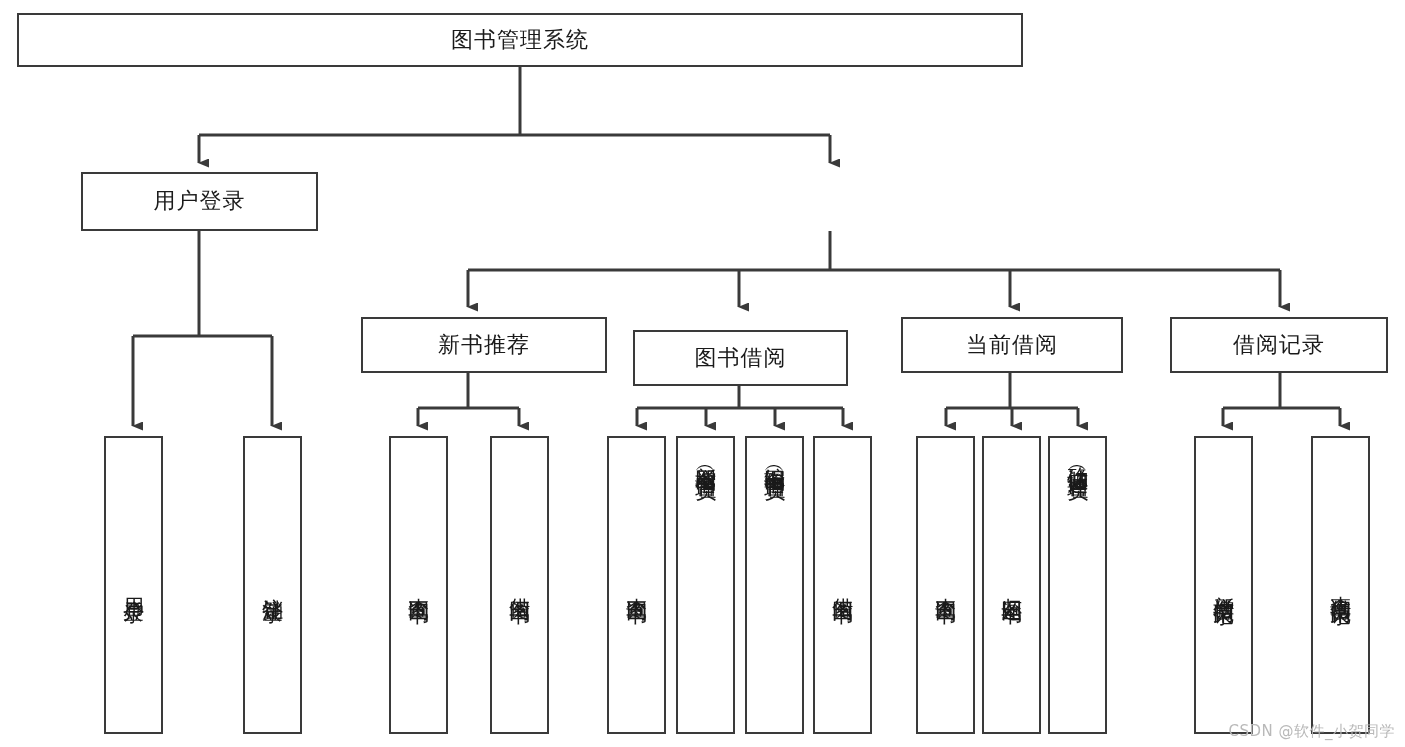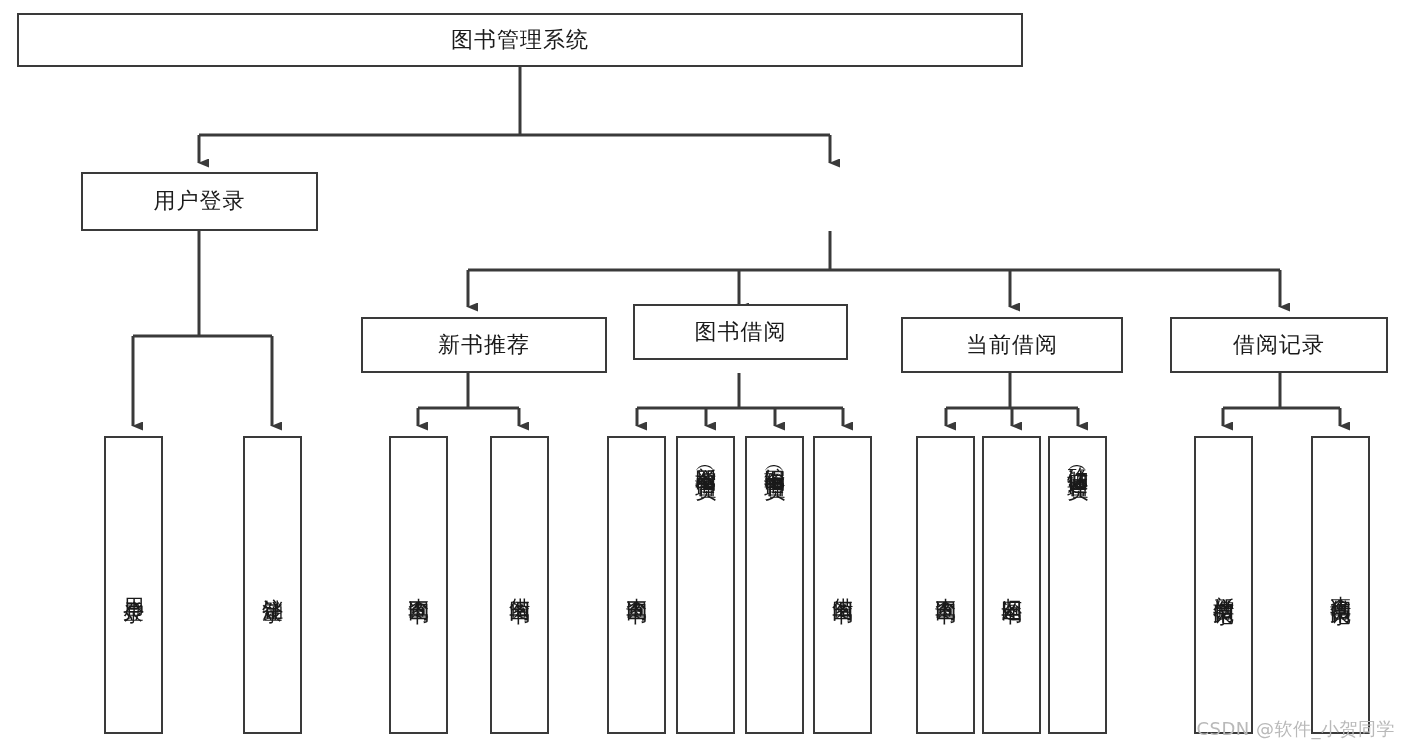--- a/index.html
+++ b/index.html
@@ -55,21 +55,21 @@
     padding-top: 0;
   }
   .node-label {
     display: block;
     white-space: pre;
   }
   #watermark {
     position: absolute;
     right: 10px;
     bottom: 6px;
-    font-size: 18px;
+    font-size: 15px;
     color: #b9b9b9;
     letter-spacing: 0.5px;
     white-space: nowrap;
   }
 </style>
 </head>
 <body>
 
 <div id="diagram-root">
 
@@ -130,21 +130,21 @@
     <span class="node-label">图书管理系统</span>
   </div>
 
   <div class="node horizontal" style="left:81px; top:172px; width:237px; height:59px;">
     <span class="node-label">用户登录</span>
   </div>
 
   <div class="node horizontal" style="left:361px; top:317px; width:246px; height:56px;">
     <span class="node-label">新书推荐</span>
   </div>
-  <div class="node horizontal" style="left:633px; top:304px; width:215px; height:56px;">
+  <div class="node horizontal" style="left:633px; top:330px; width:215px; height:56px;">
     <span class="node-label">图书借阅</span>
   </div>
   <div class="node horizontal" style="left:901px; top:317px; width:222px; height:56px;">
     <span class="node-label">当前借阅</span>
   </div>
   <div class="node horizontal" style="left:1170px; top:317px; width:218px; height:56px;">
     <span class="node-label">借阅记录</span>
   </div>
 
   <div class="node vertical center-text" style="left:104px; top:436px; width:59px; height:298px;">

